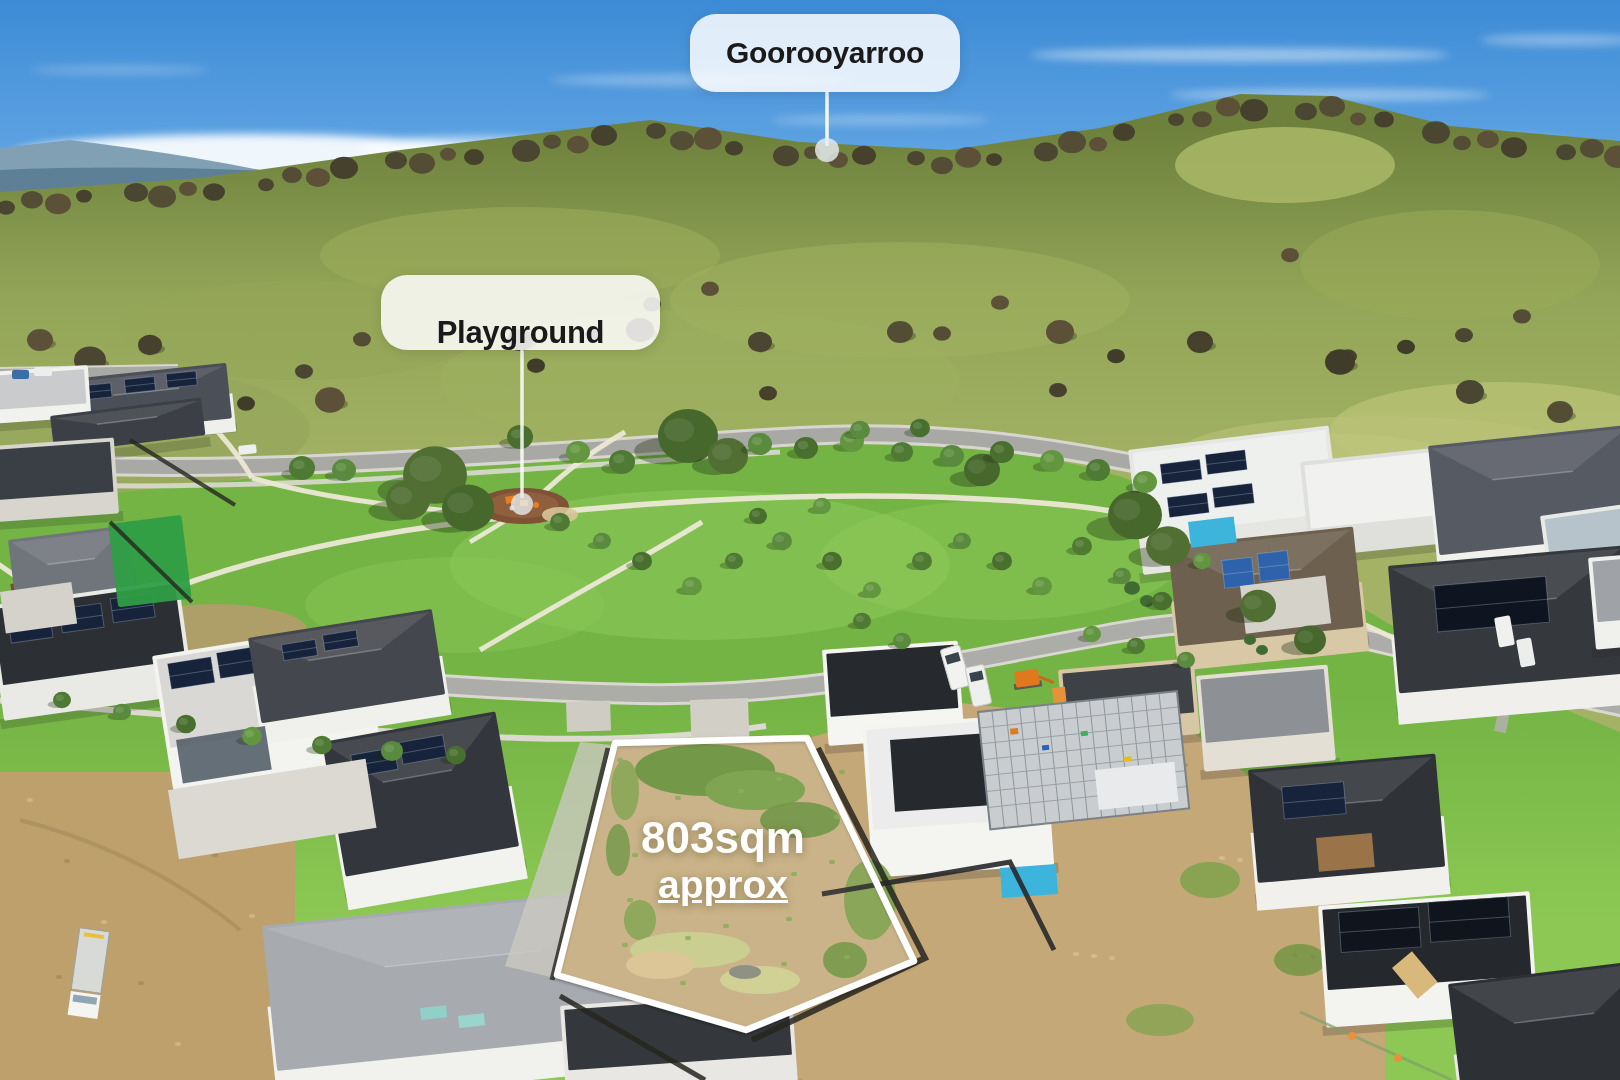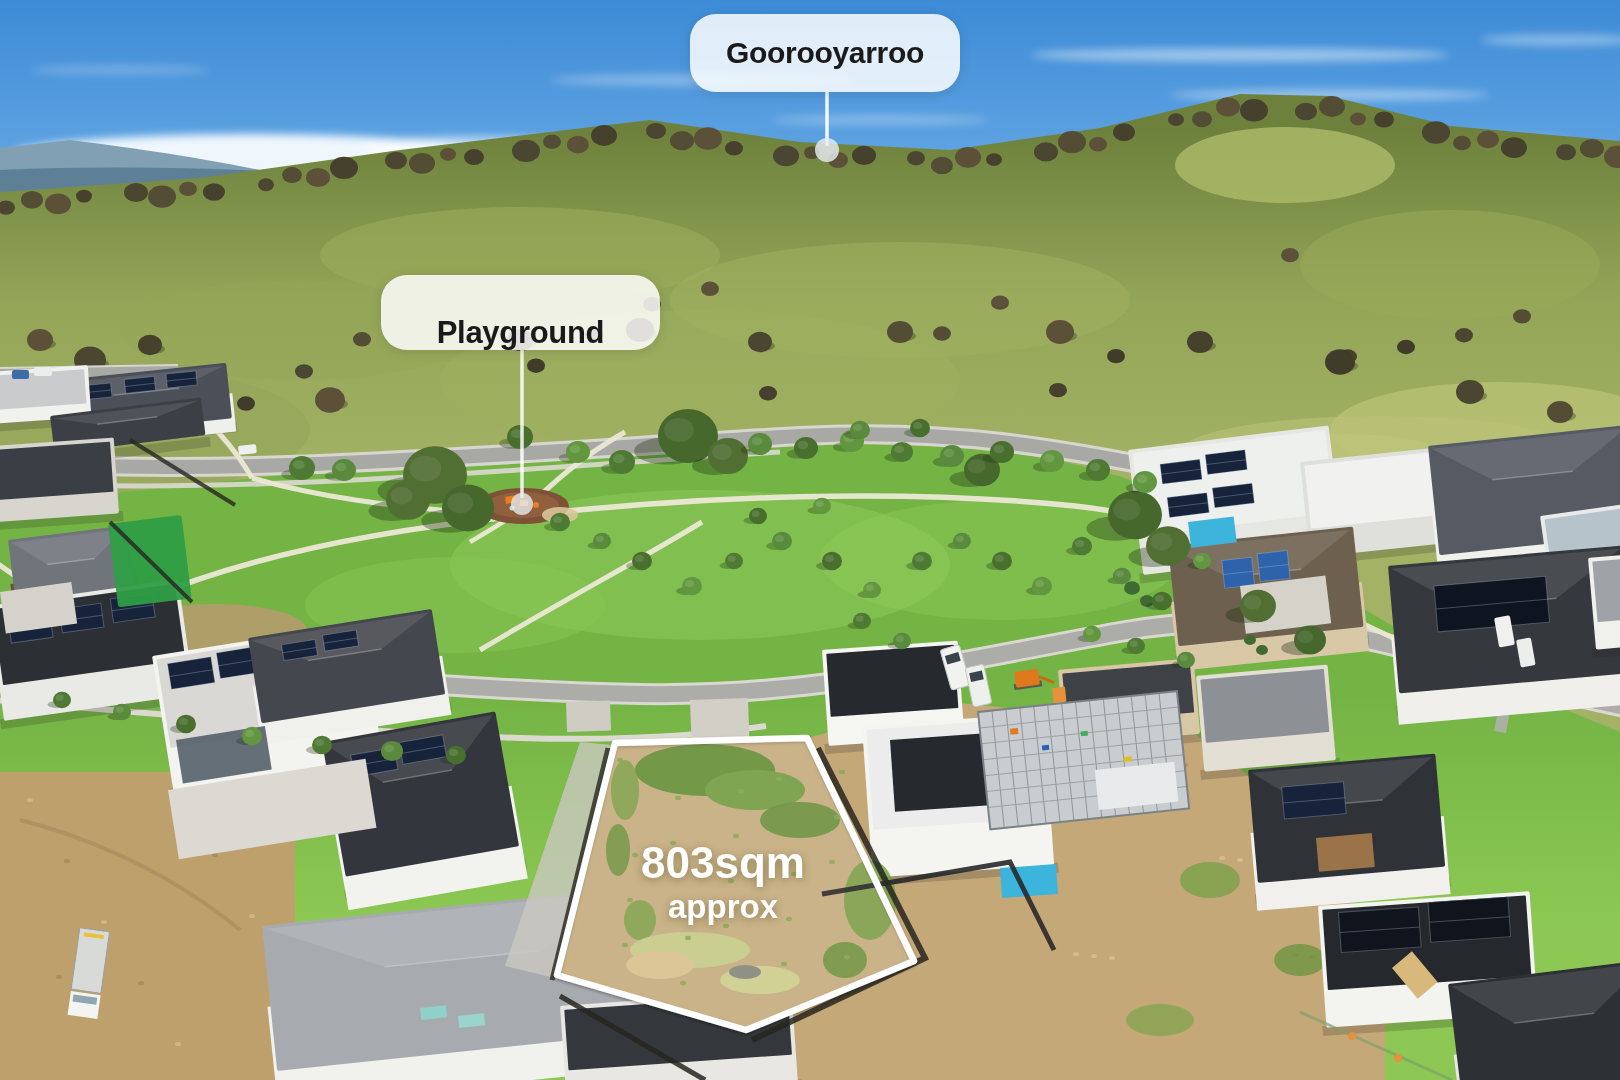--- a/index.html
+++ b/index.html
@@ -8,23 +8,23 @@
   svg.scene{position:absolute;left:0;top:0;}
   .pill{position:absolute;display:flex;flex-direction:column;align-items:center;justify-content:center;
         background:var(--label-bg,rgba(255,255,255,.84));color:var(--label-text,#1a1a1a);
         border-radius:26px;font-weight:bold;text-align:center;
         box-shadow:0 2px 12px rgba(0,0,0,.12);letter-spacing:-.3px;}
   .pill span{display:block;font-size:30px;line-height:34px;}
   #reserve-pill{left:690px;top:14px;width:270px;height:78px;}
   #playground-pill{left:381px;top:275px;width:279px;height:75px;}
   #playground-pill span{font-size:31px;margin-top:40px;}
   .lot-label{position:absolute;left:573px;top:816px;width:300px;text-align:center;color:#fff;
-             font-weight:bold;text-shadow:0 2px 8px rgba(60,50,10,.4);line-height:1;margin-top:25px;}
+             font-weight:bold;text-shadow:0 2px 8px rgba(60,50,10,.4);line-height:1;}
   .lot-label .area{font-size:44px;display:block;}
-  .lot-label .approx{font-size:33px;display:block;margin-top:5px;}
+  .lot-label .approx{font-size:39px;display:block;margin-top:5px;text-decoration:underline;}
 </style>
 </head>
 <body>
 
 <div class="stage" style="--label-bg: rgba(255,255,255,0.84); --label-text: #1a1a1a; --lot-outline: #ffffff;">
   <svg class="scene" width="1620" height="1080" viewBox="0 0 1620 1080">
     <defs>
       <linearGradient id="skyG" x1="0" y1="0" x2="0" y2="1">
         <stop offset="0" stop-color="#3d8bd6"></stop>
           <stop offset="0.45" stop-color="#5ea3e2"></stop>

